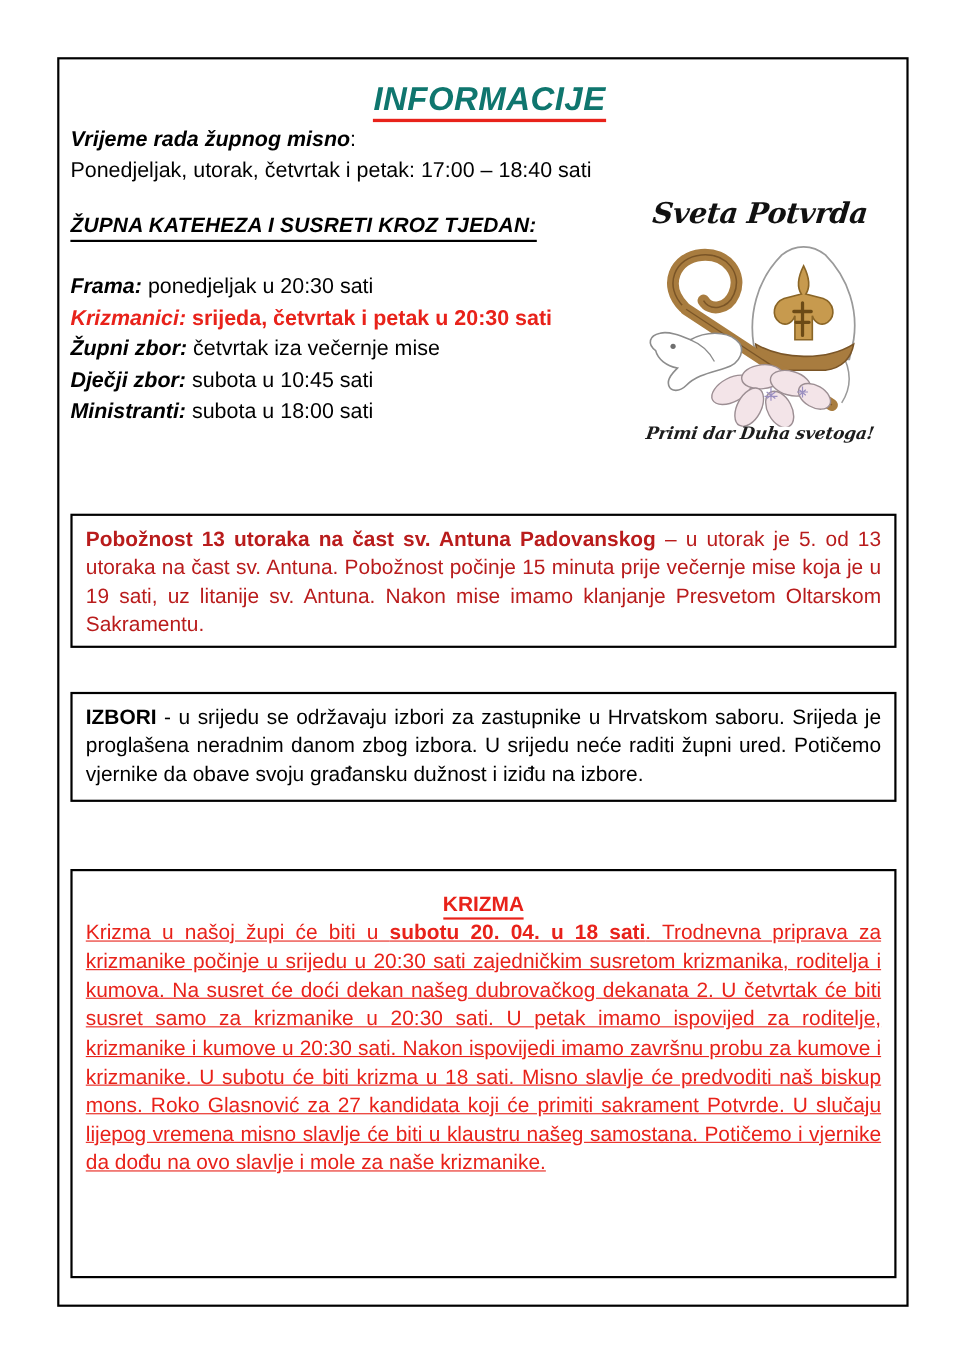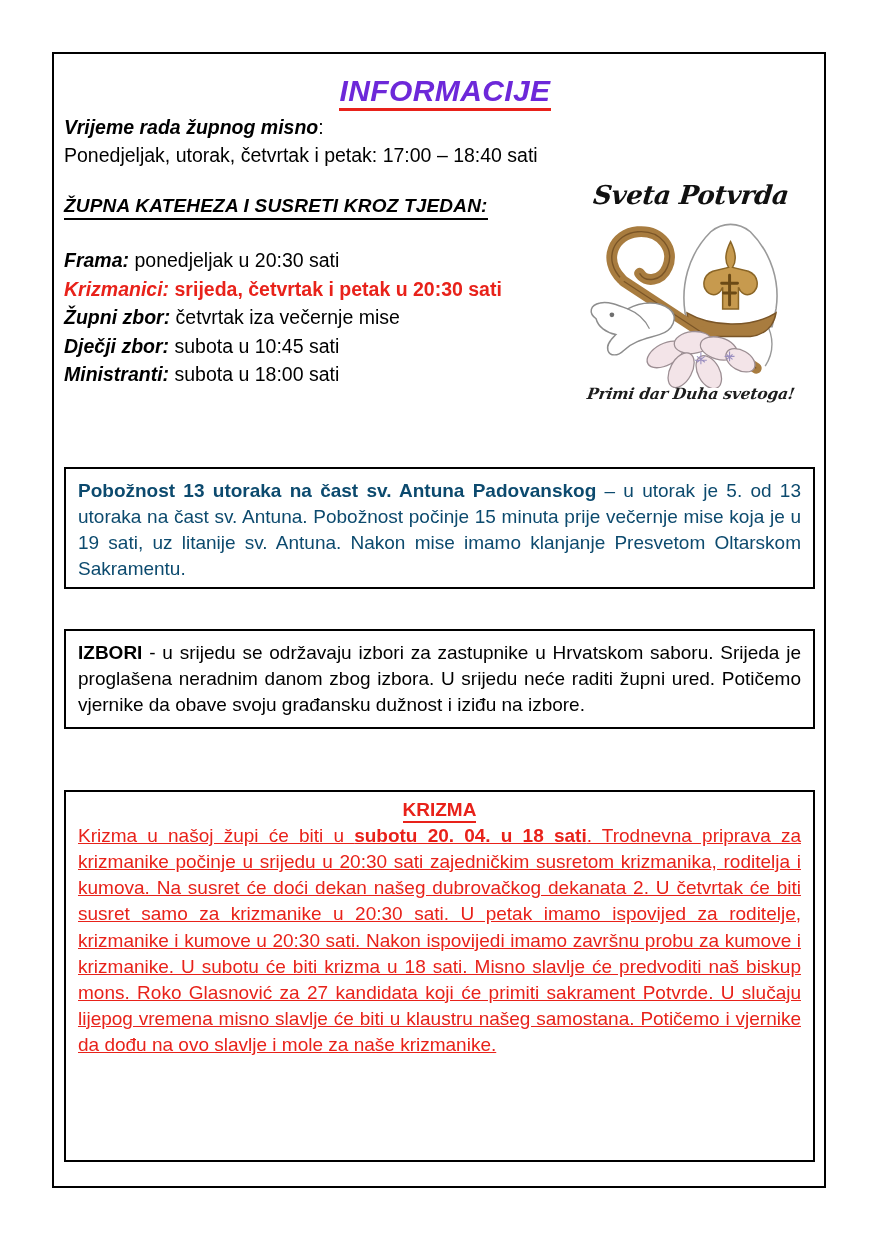--- a/index.html
+++ b/index.html
@@ -29,21 +29,21 @@
   .page-inner {
     position: absolute;
     left: 64px;
     top: 62px;
     width: 752px;
   }
 
   
   .doc-title {
     text-align: center;
-    color: #6d28d9;
+    color: #0f766e;
     font-weight: bold;
     font-style: italic;
     font-size: 30px;
     letter-spacing: 0.4px;
     margin: 12px 0 6px 0;
     padding-left: 10px;
   }
   .doc-title span {
     border-bottom: 3px solid #e8221a;
     padding-bottom: 1px;
@@ -139,42 +139,42 @@
   }
 
   .box-blue {
     position: absolute;
     left: 64px;
     top: 467px;
     width: 751px;
     height: 122px;
   }
   .box-blue p {
-    color: #0c4a6e;
+    color: #b91c1c;
   }
   .box-blue b {
     font-weight: bold;
   }
 
   .box-izbori {
     position: absolute;
     left: 64px;
     top: 629px;
     width: 751px;
     height: 100px;
   }
   .box-izbori p { color: #000000; }
 
   .box-krizma {
     position: absolute;
     left: 64px;
     top: 790px;
     width: 751px;
     height: 372px;
-    padding-top: 7px;
+    padding-top: 20px;
   }
   .box-krizma .krizma-title {
     text-align: center;
     color: #e8221a;
     font-weight: bold;
     font-size: 19px;
     margin-bottom: 2px;
   }
   .box-krizma .krizma-title span {
     border-bottom: 2.5px solid #e8221a;

